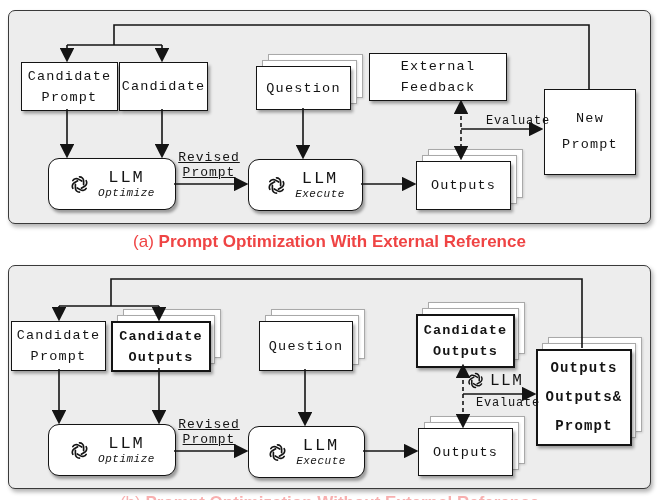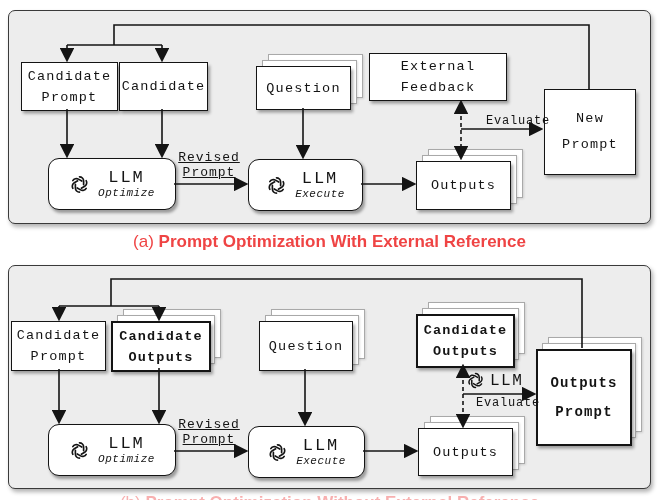--- a/index.html
+++ b/index.html
@@ -177,20 +177,21 @@
     <div class="ghost" style="left:413px;top:42px;width:95px;height:50px"></div>
     <div class="box thick" style="left:407px;top:48px;width:95px;height:50px">
       <span>Candidate</span>
       <span>Outputs</span>
     </div>
 
     <div class="ghost" style="left:539px;top:71px;width:92px;height:93px"></div>
     <div class="ghost" style="left:533px;top:77px;width:92px;height:93px"></div>
     <div class="box thick tall-b" style="left:527px;top:83px;width:92px;height:93px">
       <span>Outputs</span>
+      <span>Outputs&amp;</span>
       <span>Prompt</span>
     </div>
 
     <div class="llm" style="left:39px;top:158px;width:126px;height:50px">
       <svg class="oai" viewBox="0 0 24 24">
         <g fill="none" stroke="#141414" stroke-width="1.9" stroke-linecap="round">
           <path d="M12 3.2 a4.7 4.7 0 0 1 4.7 4.7 v4.4"></path>
           <path d="M12 3.2 a4.7 4.7 0 0 1 4.7 4.7 v4.4" transform="rotate(60 12 12)"></path>
           <path d="M12 3.2 a4.7 4.7 0 0 1 4.7 4.7 v4.4" transform="rotate(120 12 12)"></path>
           <path d="M12 3.2 a4.7 4.7 0 0 1 4.7 4.7 v4.4" transform="rotate(180 12 12)"></path>

